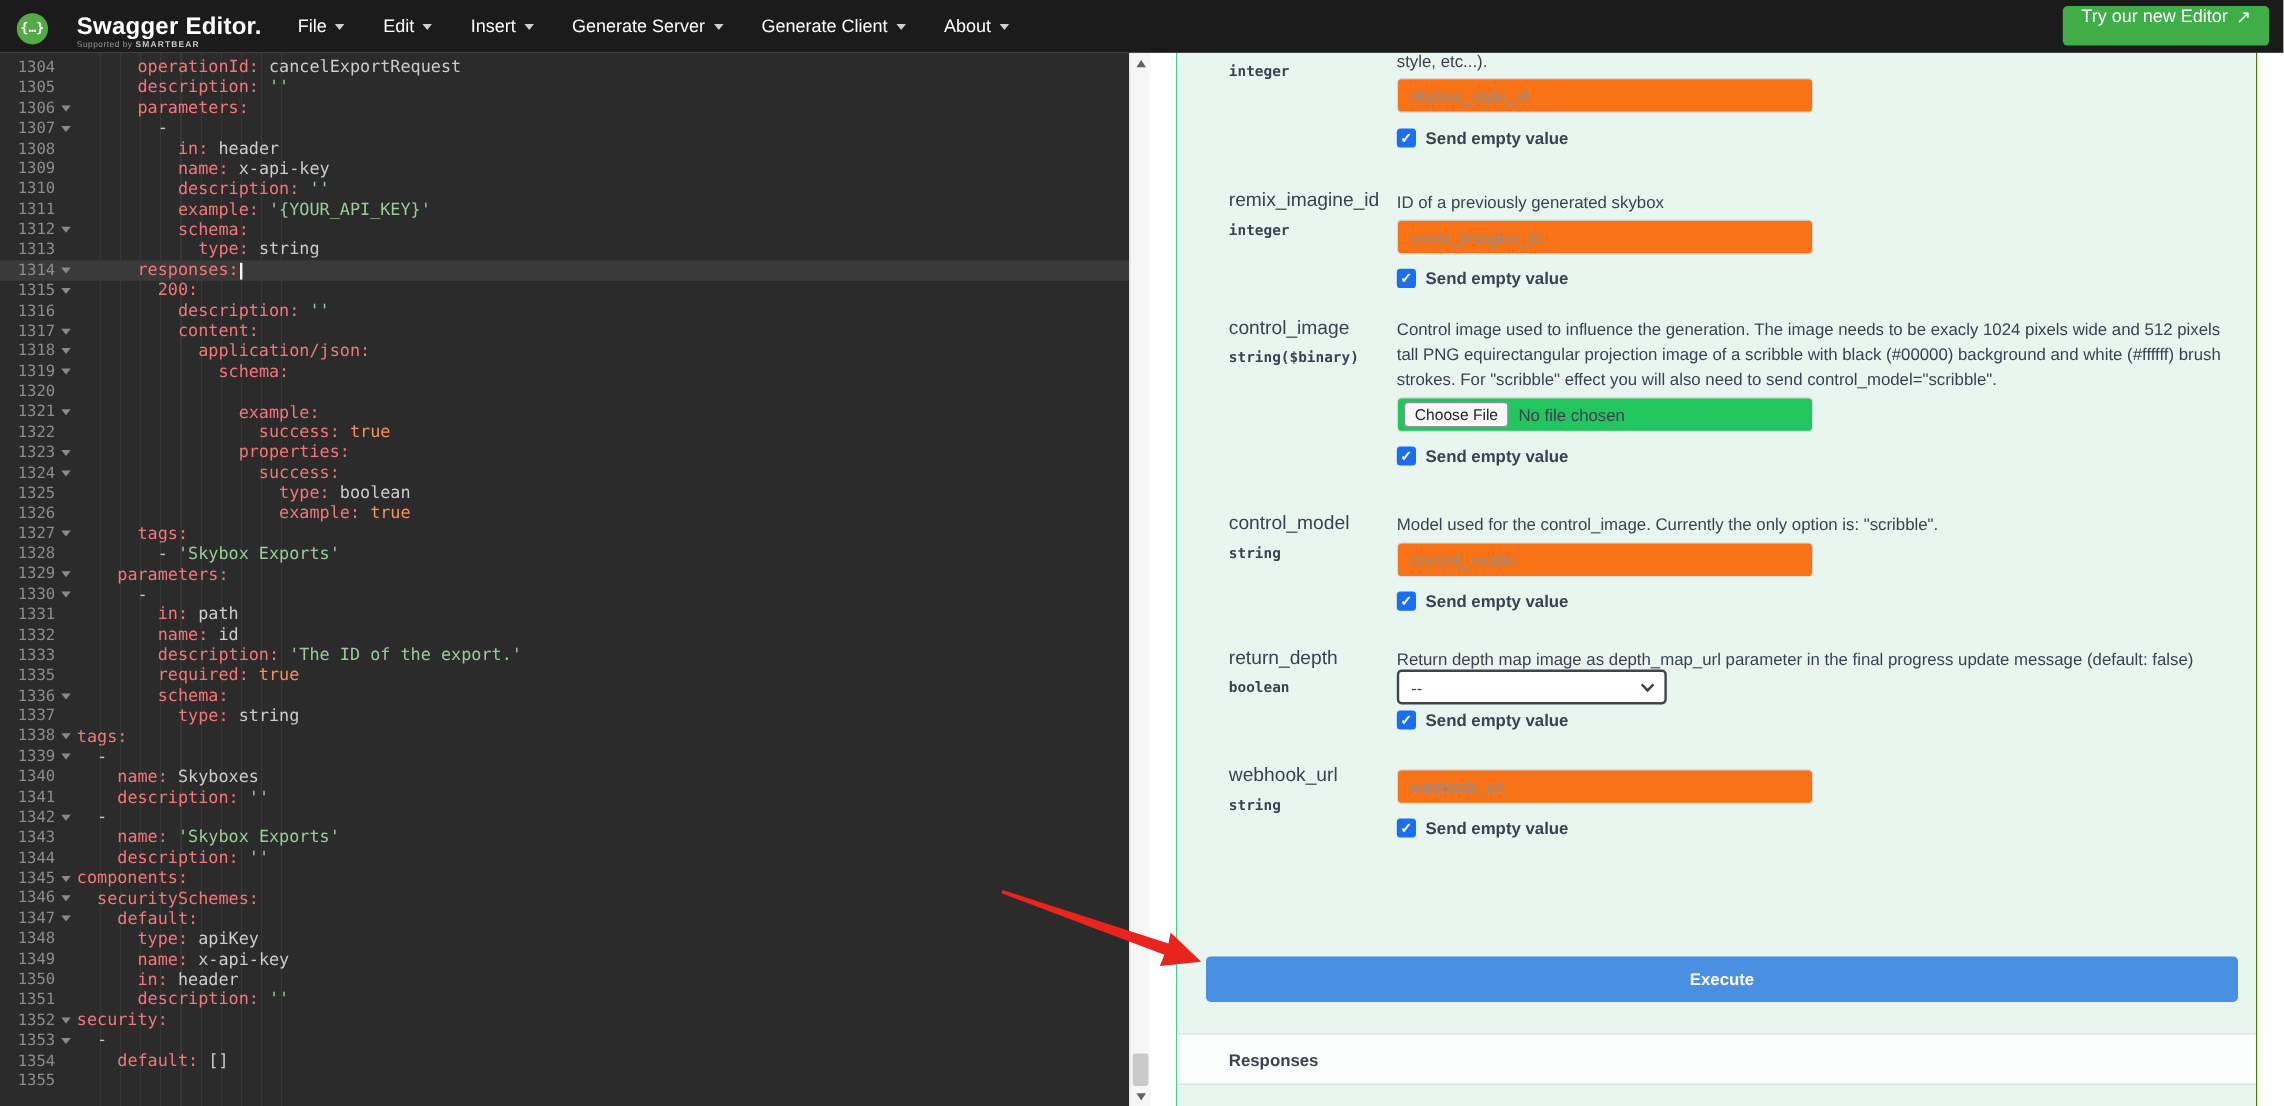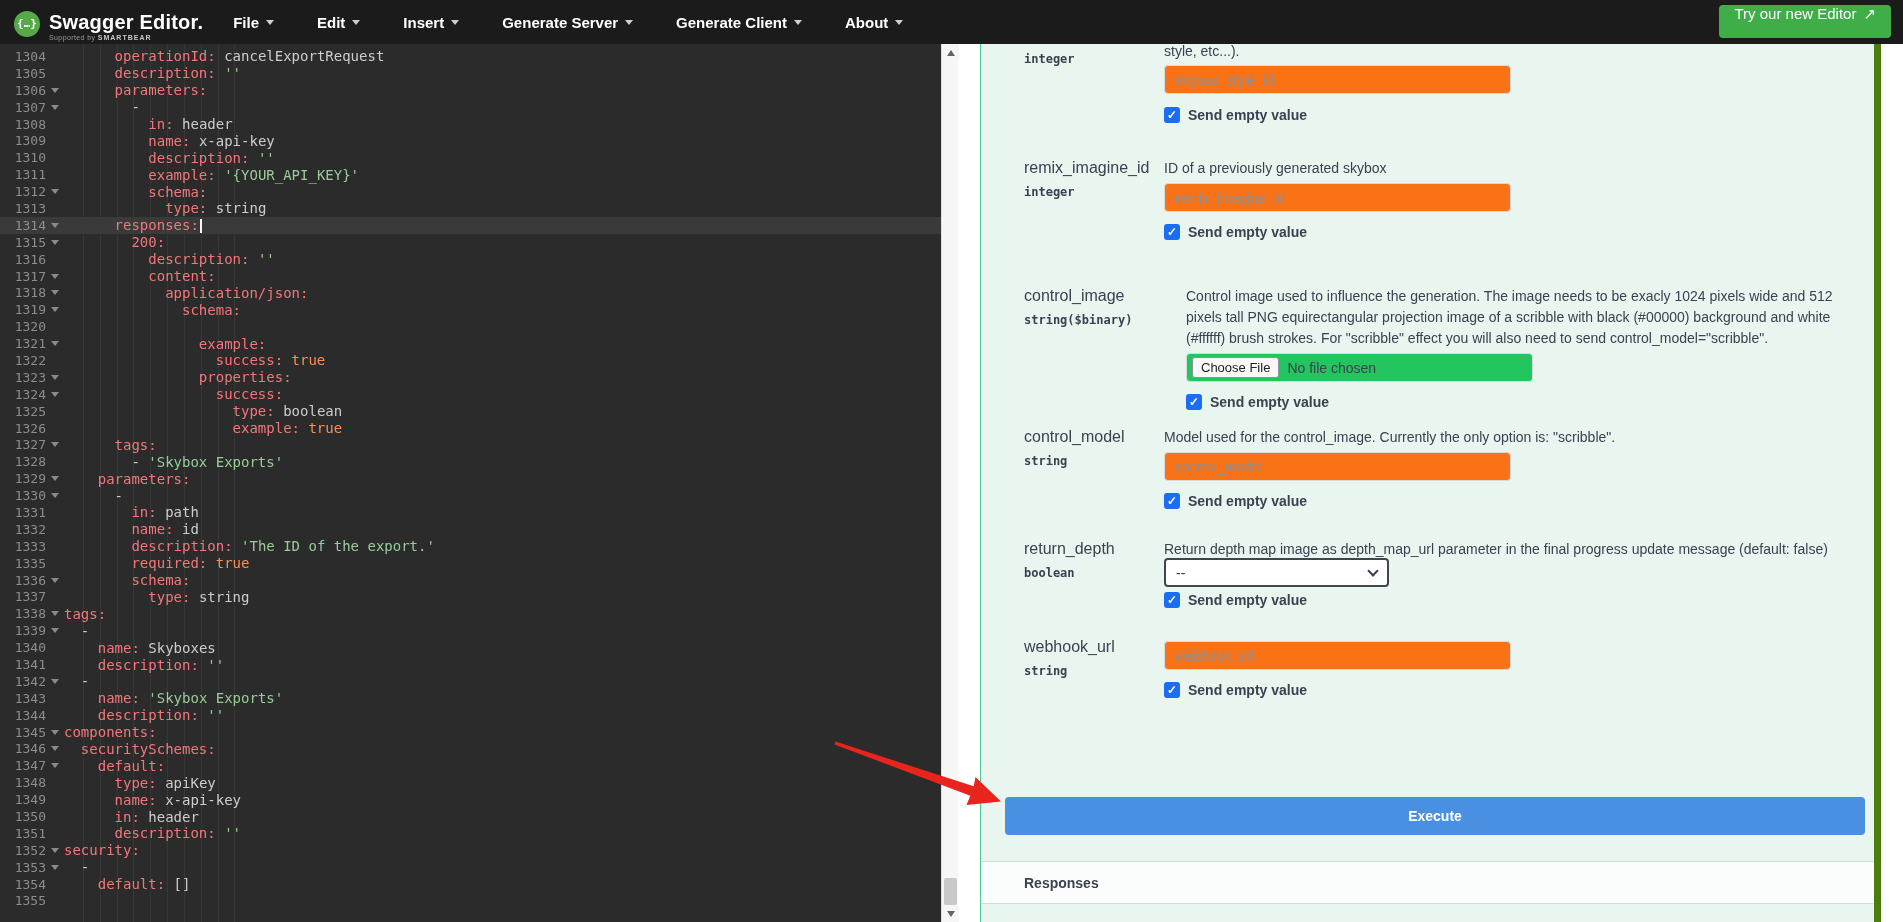--- a/index.html
+++ b/index.html
@@ -7,25 +7,25 @@
     font-family:"Liberation Sans", sans-serif; }
   .stage { position:relative; width:1903px; height:922px; }
 
   
   .topbar { position:absolute; left:0; top:0; width:1903px; height:44px;
     background:#1b1b1b; display:flex; align-items:center; z-index:5; }
   .logo-wrap { display:flex; align-items:flex-start; margin-left:14px; }
   .logo-circle { width:26px; height:26px; border-radius:50%; background:#55a946;
     color:#fff; font-weight:bold; font-size:11px; display:flex; align-items:center;
     justify-content:center; margin-top:7px; font-family:"DejaVu Sans Mono",monospace; }
-  .logo-text-col { margin-left:9px; }
+  .logo-text-col { margin-left:24px; }
   .logo-title { color:#fff; font-size:20px; font-weight:bold; letter-spacing:.2px; line-height:24px; margin-top:6px;}
   .logo-sub { font-size:7px; color:#9a9a9a; letter-spacing:.4px; }
   .logo-sub b { color:#c8c8c8; letter-spacing:1px; }
-  .menus { display:flex; margin-left:30px; gap:43px;font-weight:bold; }
+  .menus { display:flex; margin-left:30px; gap:32px; }
   .menu-item { color:#fff; font-size:15px; display:flex; align-items:center; gap:7px; cursor:pointer; }
   .caret { width:0; height:0; border-left:4px solid transparent; border-right:4px solid transparent;
     border-top:5px solid #cfcfcf; display:inline-block; }
   .try-btn { position:absolute; right:12px; top:5px; height:33px; background:#3fae49;
     border:none; border-radius:4px; color:#fff; font-size:15px; padding:0 15px;
     font-family:"Liberation Sans",sans-serif; display:flex; gap:7px; cursor:pointer;}
 
   
   .editor { position:absolute; left:0; top:44px; width:941px; height:878px;
     background:#2b2b2b; overflow:hidden; }
@@ -56,21 +56,21 @@
   .sb-up { top:0; } .sb-down { bottom:0; }
   .tri-up { width:0;height:0;border-left:4px solid transparent;border-right:4px solid transparent;
     border-bottom:6px solid #636363; }
   .tri-down { width:0;height:0;border-left:4px solid transparent;border-right:4px solid transparent;
     border-top:6px solid #636363; }
   .sb-thumb { position:absolute; left:2px; width:13px; top:834px; height:27px;
     background:#c9c9c9; border-radius:2px; }
 
   
   .panel { position:absolute; left:980px; top:44px; width:901px; height:878px;
-    background:#e8f6ef; border-left:1px solid #49cc90; border-right:7px solid #4d7c0f;
+    background:#e8f6ef; border-left:1px solid #49cc90; border-right:1px solid #4d7c0f;
     overflow:hidden; color:#3b4151; }
   .prow { position:absolute; left:43px; width:830px; display:flex; }
   .pname-col { width:140px; flex:none; }
   .pname { font-size:16px; line-height:19px; color:#3b4151; }
   .ptype { font-family:"DejaVu Sans Mono",monospace; font-size:12px; font-weight:bold;
     margin-top:8px; color:#3b4151; }
   .pdesc-col { flex:1; max-width:690px; }
   .pdesc { font-size:14px; line-height:21px; color:#3b4151; }
   .row-select .pdesc { white-space:nowrap; }
   .pinput { margin-top:4px; width:347px; height:29px; background:#f97316;
@@ -246,21 +246,21 @@
           </div>
           <div class="pdesc-col">
             <div class="pdesc">ID of a previously generated skybox</div>
             <input class="pinput" type="text" placeholder="remix_imagine_id" style="">
             <div class="send-empty">
               <span class="cb">✓</span>
               <span class="cb-label">Send empty value</span>
             </div>
           </div>
         </div>
-        <div class="prow" style="top: 242px; gap: 22px;">
+        <div class="prow" style="top: 220px;">
           <div class="pname-col">
             <div class="pname">control_image</div>
             <div class="ptype">string($binary)</div>
           </div>
           <div class="pdesc-col">
             <div class="pdesc">Control image used to influence the generation. The image needs to be exacly 1024 pixels wide and 512 pixels tall PNG equirectangular projection image of a scribble with black (#00000) background and white (#ffffff) brush strokes. For "scribble" effect you will also need to send control_model="scribble".</div>
             <div class="pfile">
               <button class="file-btn">Choose File</button>
               <span class="file-text">No file chosen</span>
             </div>

